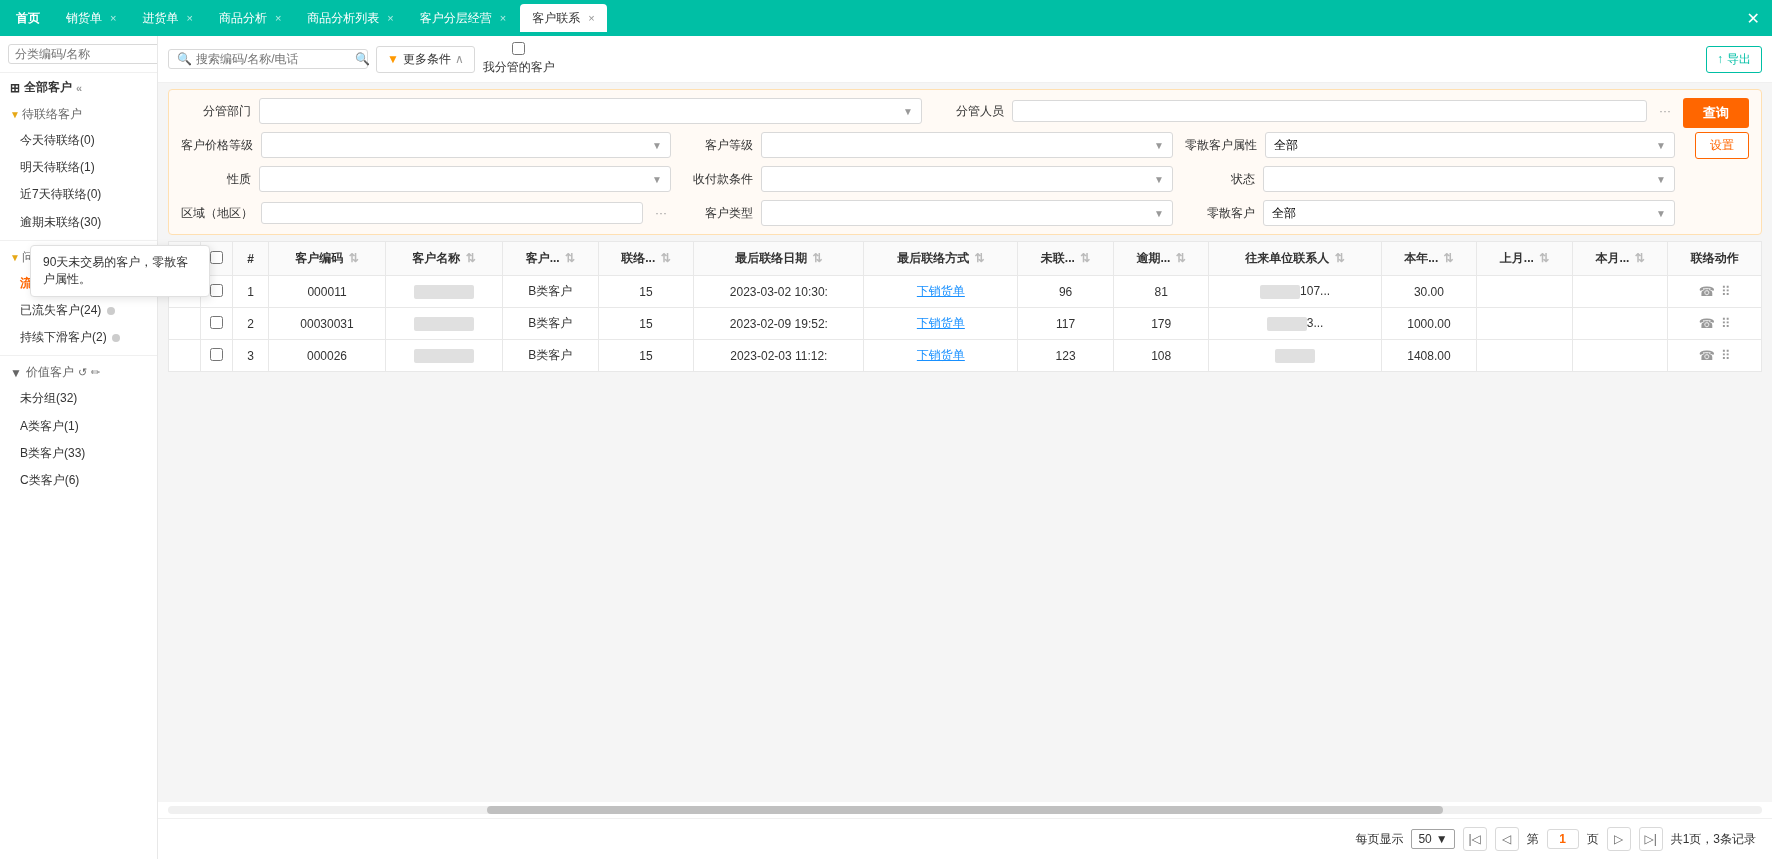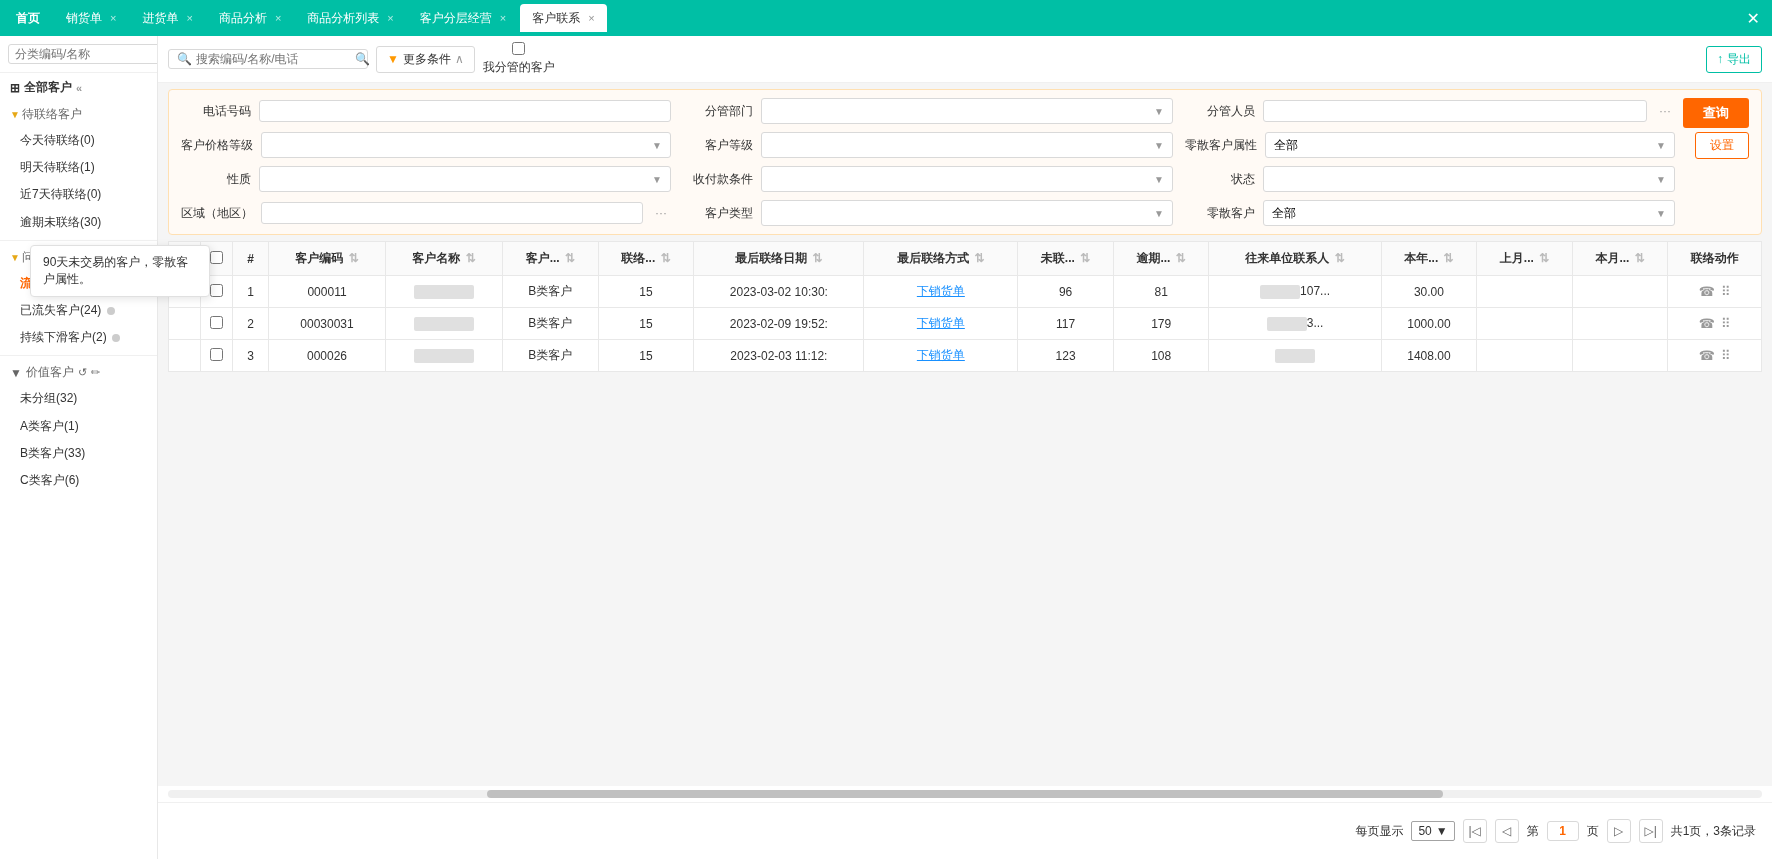--- a/index.html
+++ b/index.html
@@ -339,21 +339,21 @@
       gap: 6px;
       color: #999;
       cursor: pointer;
     }
 
     
     .pagination {
       display: flex;
       align-items: center;
       justify-content: flex-end;
-      padding: 16px 16px;
+      padding: 8px 16px;
       background: #fff;
       border-top: 1px solid #f0f0f0;
       gap: 8px;
       font-size: 12px;
       color: #333;
     }
     .page-size-select {
       display: flex;
       align-items: center;
       border: 1px solid #a3a3a3;
@@ -539,24 +539,20 @@
         <span>导出</span>
       </div>
     </div>
 
     <div class="filter-panel">
       <div style="display:flex; gap:8px;">
         <div style="flex:1;">
 
           <div class="filter-row">
             <div class="filter-field">
-              <span class="filter-label">电话号码</span>
-              <input class="filter-input" type="text" value="" style="">
-            </div>
-            <div class="filter-field">
               <span class="filter-label">分管部门</span>
               <div class="filter-select">
                 <span></span>
                 <span class="arrow">▼</span>
               </div>
             </div>
             <div class="filter-field">
               <span class="filter-label">分管人员</span>
               <input class="filter-input" style="flex: 1 1 0%;" type="text" value="">
               <span class="filter-dots">···</span>

